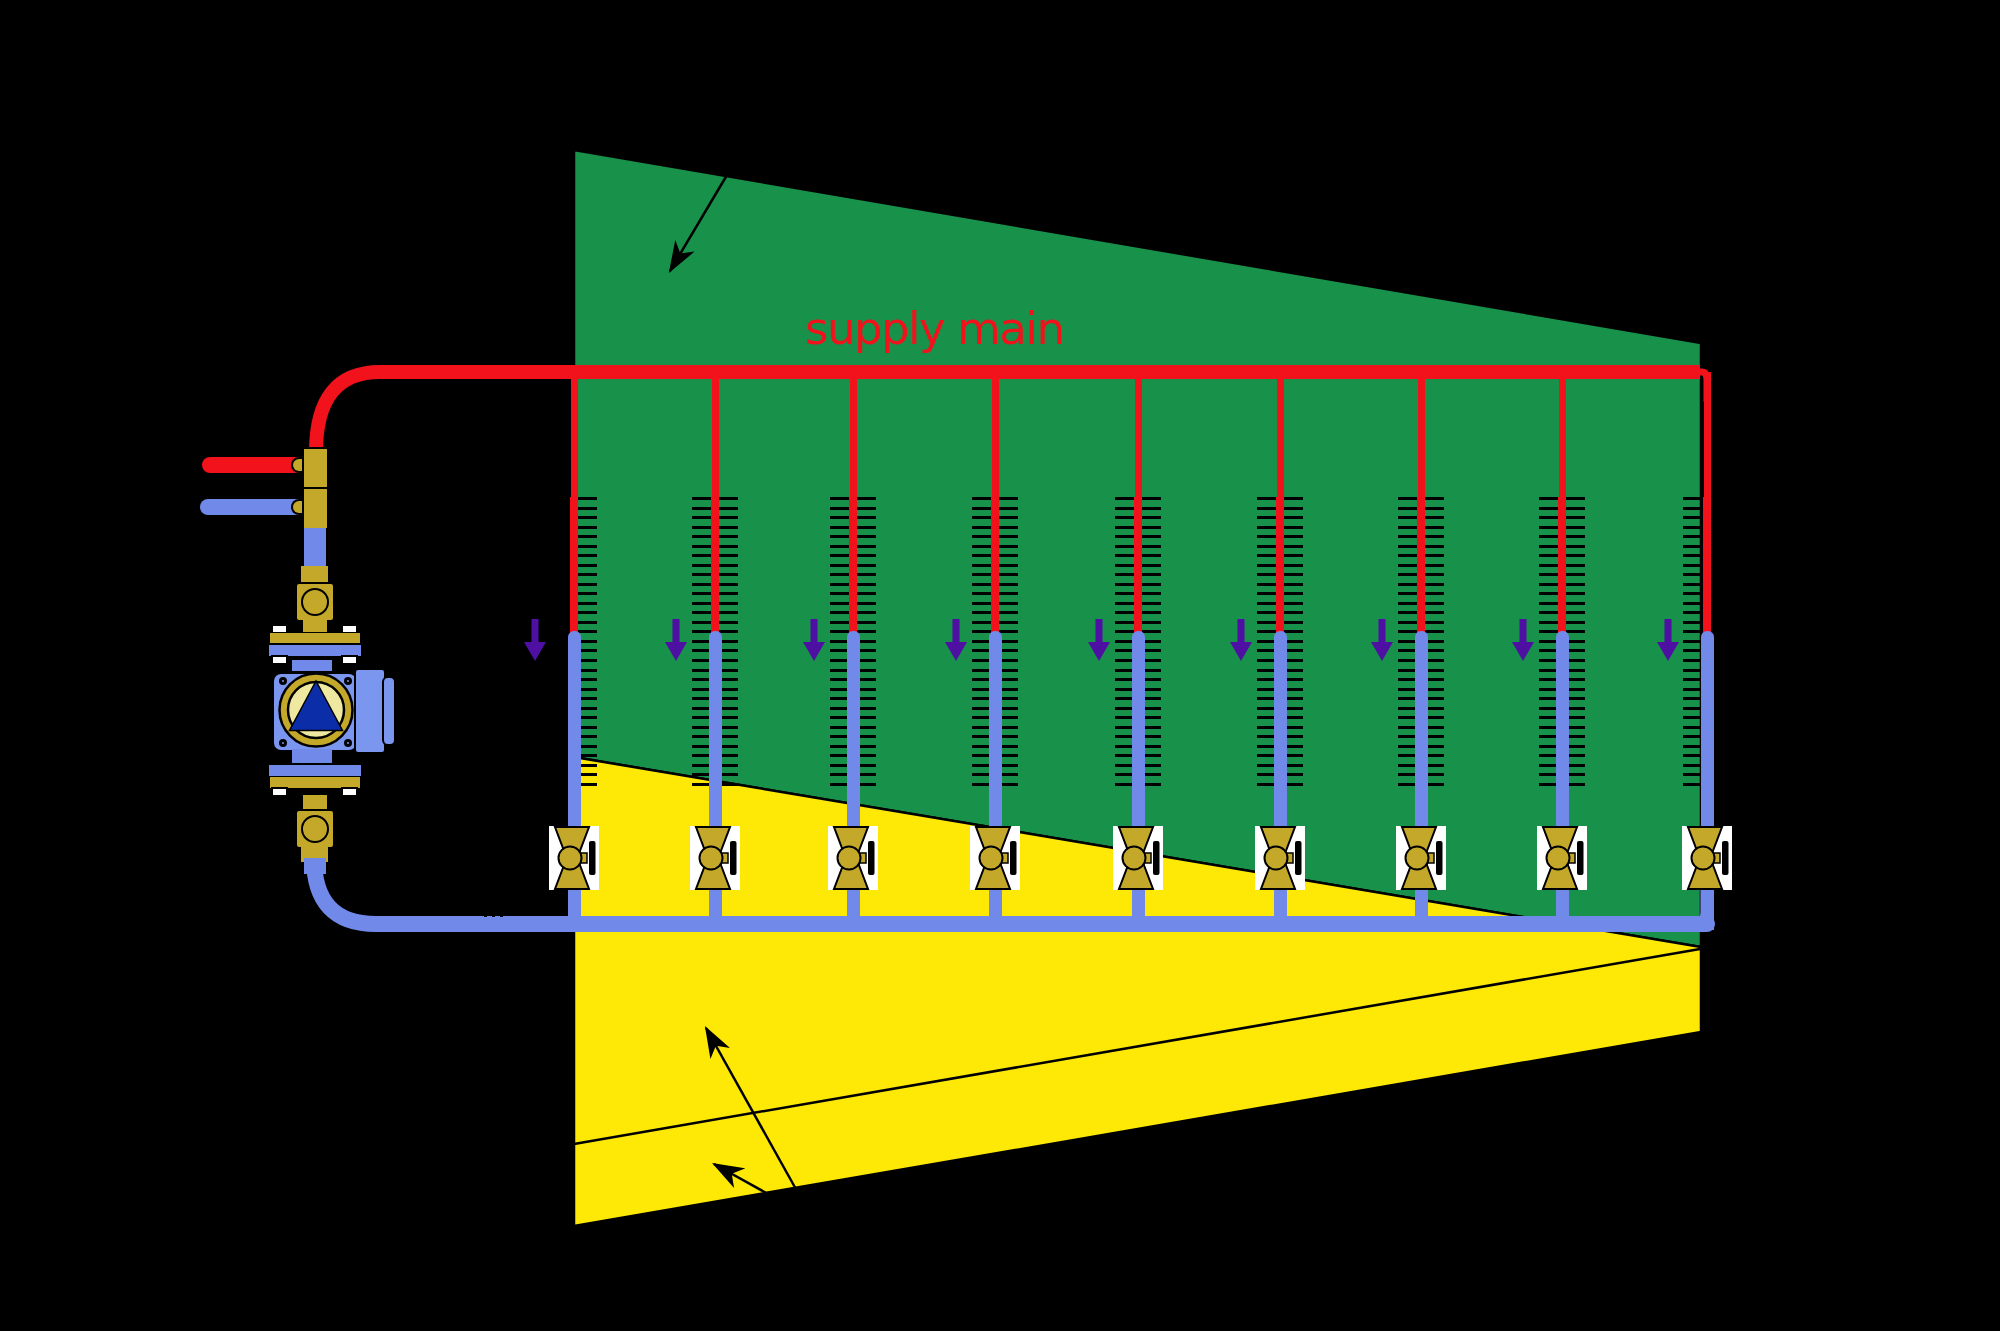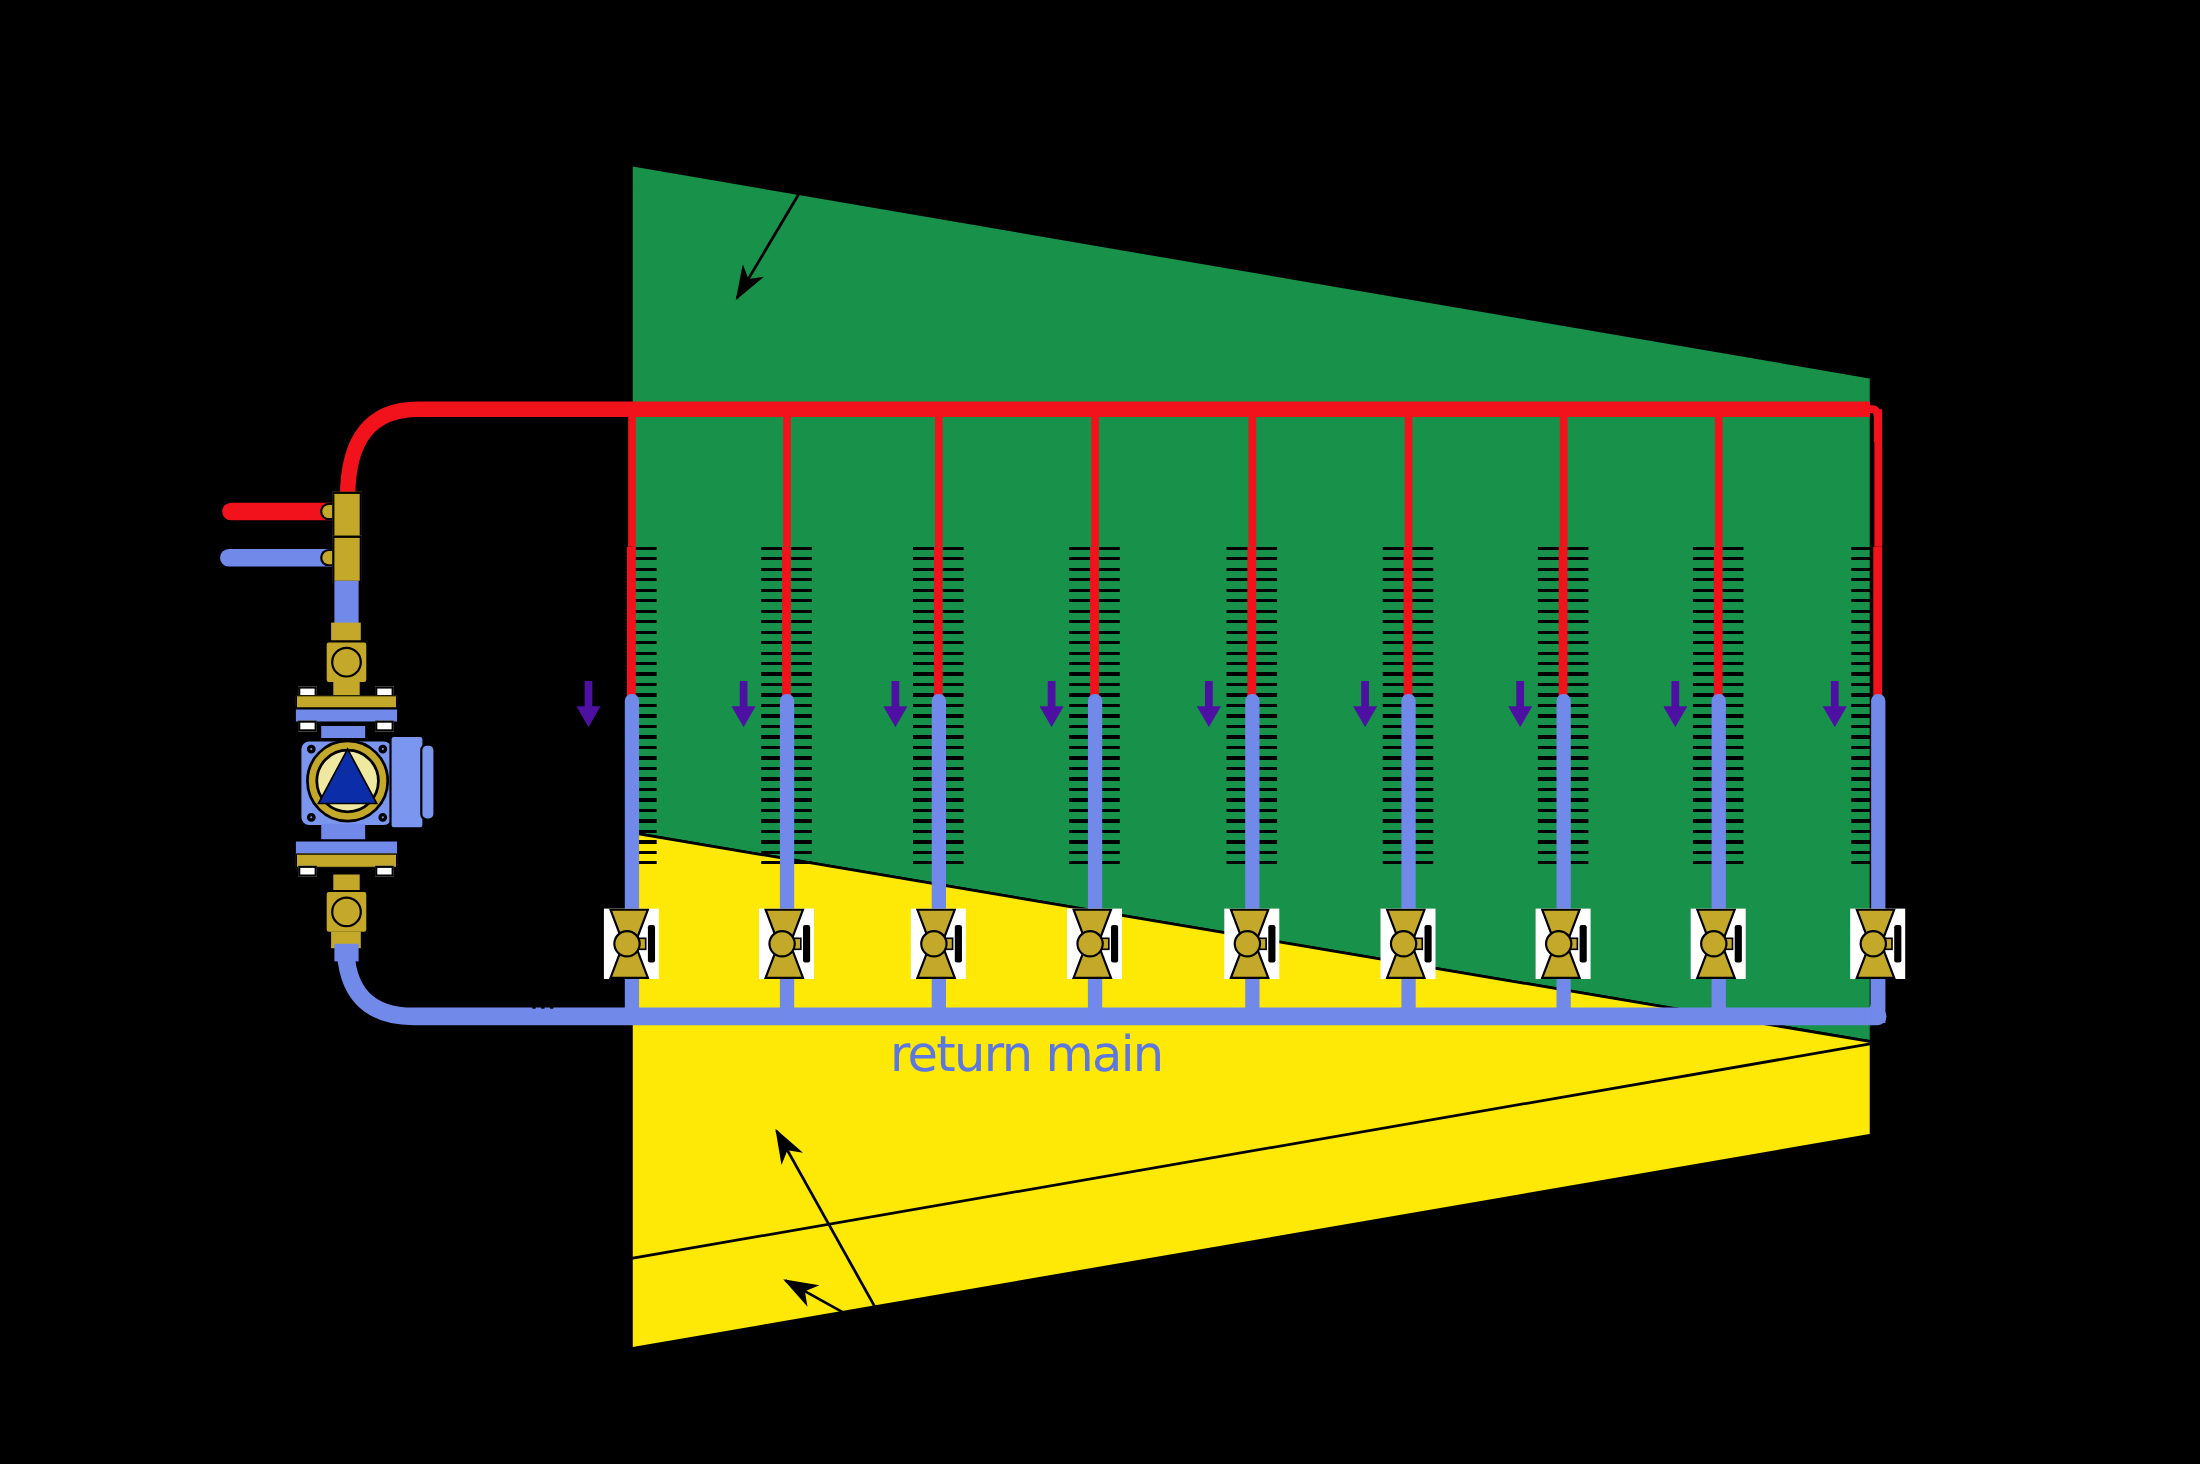--- a/index.html
+++ b/index.html
@@ -216,15 +216,15 @@
     <div class="abs boltpair" style="left:271px;top:787px;"></div>
     <div class="abs boltpair" style="left:341px;top:787px;"></div>
 
     <div class="abs gold" style="left:303px;top:795px;width:24px;height:16px;"></div>
     <div class="abs gold outlined" style="left:295px;top:809px;width:40px;height:40px;border-radius:4px;"></div>
     <div class="abs gold" style="left:301px;top:815px;width:28px;height:28px;border:2px solid var(--black);border-radius:50%;box-sizing:border-box;"></div>
     <div class="abs gold" style="left:301px;top:847px;width:27px;height:15px;"></div>
     <div class="abs pipe-blue" style="left:304px;top:858px;width:22px;height:16px;"></div>
   </div>
 
-  <div id="return-label" class="label">return main</div>
+  <div id="supply-label" class="label">supply main</div>
 
 </div>
 
 </body></html>

